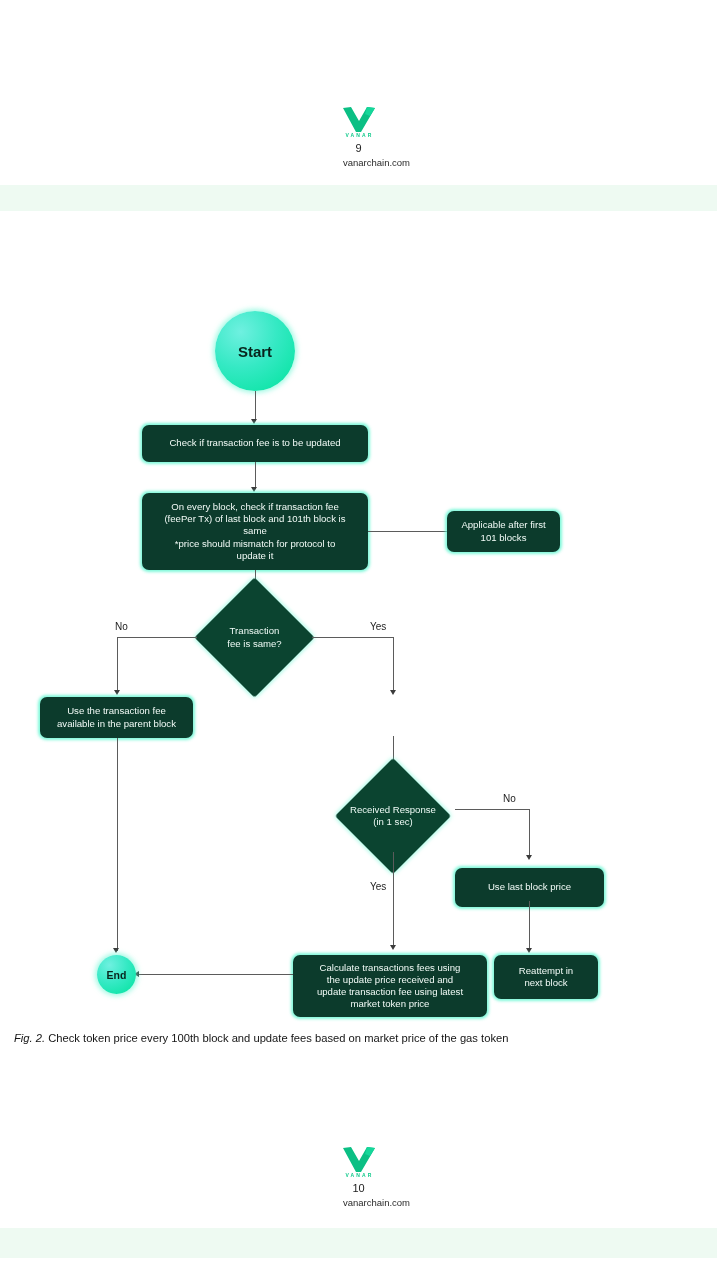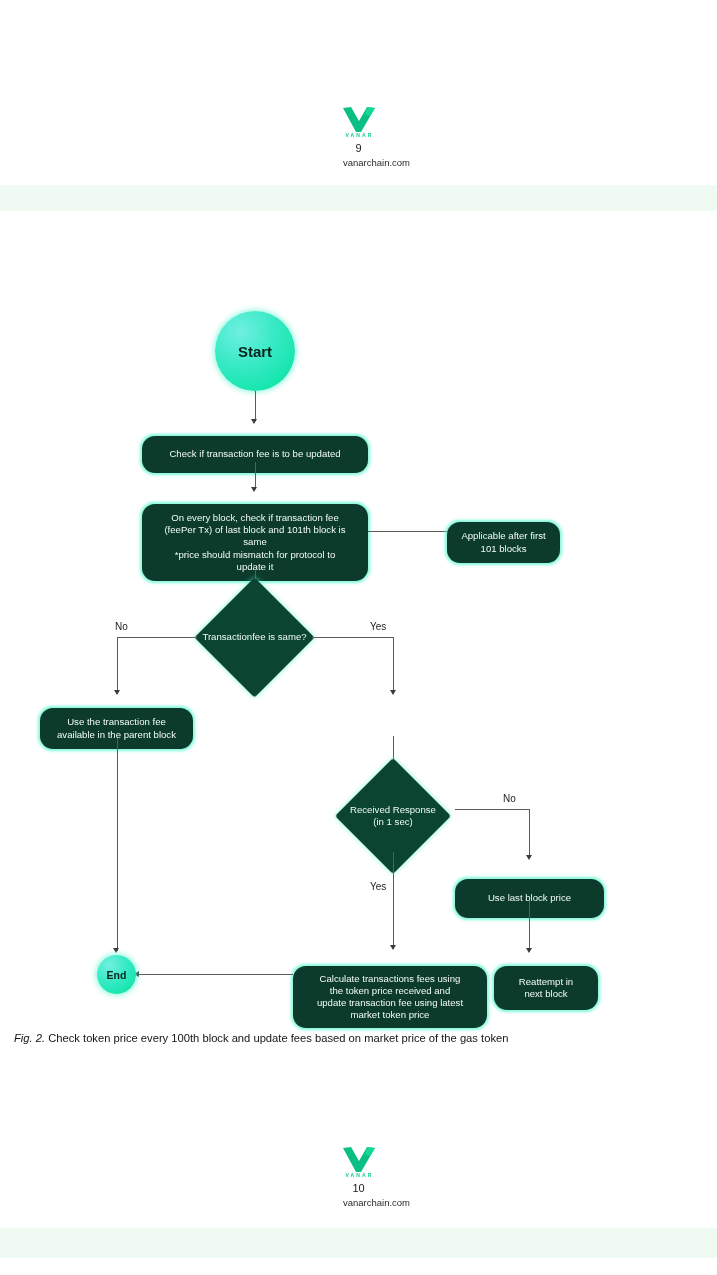--- a/index.html
+++ b/index.html
@@ -81,26 +81,25 @@
     display: flex;
     align-items: center;
     justify-content: center;
     text-align: center;
   }
 
   
   .pbox {
     background: #0c3b2c;
     color: #f2fbf7;
-    border-radius: 13px;
+    border-radius: 7px;
     font-size: 9.6px;
     line-height: 12.2px;
     padding: 5px 8px;
     box-shadow: 0 0 3px 1.4px rgba(86, 245, 205, 0.75);
-    margin-top: 11px;
   }
 
   
   .circle {
     border-radius: 50%;
     color: #08241c;
     font-weight: bold;
     background: radial-gradient(circle at 32% 26%, #6ff0e0 0%, #35e9c4 45%, #00e39c 100%);
     box-shadow: 0 0 5px 2px rgba(86, 245, 205, 0.55);
   }
@@ -229,21 +228,21 @@
   <div class="node pbox" style="left:447px; top:511px; width:113px; height:41px; flex-direction:column; justify-content:center;">
     <span>Applicable after first</span>
     <span>101 blocks</span>
   </div>
 
   <div class="ln v" style="left:254.5px; top:570px; height:30px;"></div>
   <div class="arrowhead down" style="left:251.4px; top:598px;"></div>
 
   <div class="diamond-wrap" style="left:194px; top:600px; width:121px; height:75px;">
     <div class="diamond-shape" style="width:85px; height:85px; left:18px; top:-5px;"></div>
-    <div class="diamond-label" style="flex-direction:row;">
+    <div class="diamond-label" style="flex-direction:column;">
       <span>Transaction</span>
       <span>fee is same?</span>
     </div>
   </div>
 
   <div class="edge-label" style="left:115px; top:621px;">No</div>
   <div class="ln h" style="left:117px; top:637px; width:80px;"></div>
   <div class="ln v" style="left:117px; top:637px; height:56px;"></div>
   <div class="arrowhead down" style="left:113.9px; top:690px;"></div>
 
@@ -283,21 +282,21 @@
 
   <div class="edge-label" style="left:370px; top:881px;">Yes</div>
   <div class="ln v" style="left:393px; top:852px; height:95px;"></div>
   <div class="arrowhead down" style="left:389.9px; top:945px;"></div>
 
   <div class="ln v" style="left:529px; top:901px; height:50px;"></div>
   <div class="arrowhead down" style="left:525.9px; top:948px;"></div>
 
   <div class="node pbox" style="left:293px; top:955px; width:194px; height:62px; flex-direction:column; justify-content:center;">
     <span>Calculate transactions fees using</span>
-    <span>the token price received and</span>
+    <span>the update price received and</span>
     <span>update transaction fee using latest</span>
     <span>market token price</span>
   </div>
 
   <div class="node pbox" style="left:494px; top:955px; width:104px; height:44px; flex-direction:column; justify-content:center;">
     <span>Reattempt in</span>
     <span>next block</span>
   </div>
 
   <div class="ln h" style="left:139px; top:974px; width:154px;"></div>

